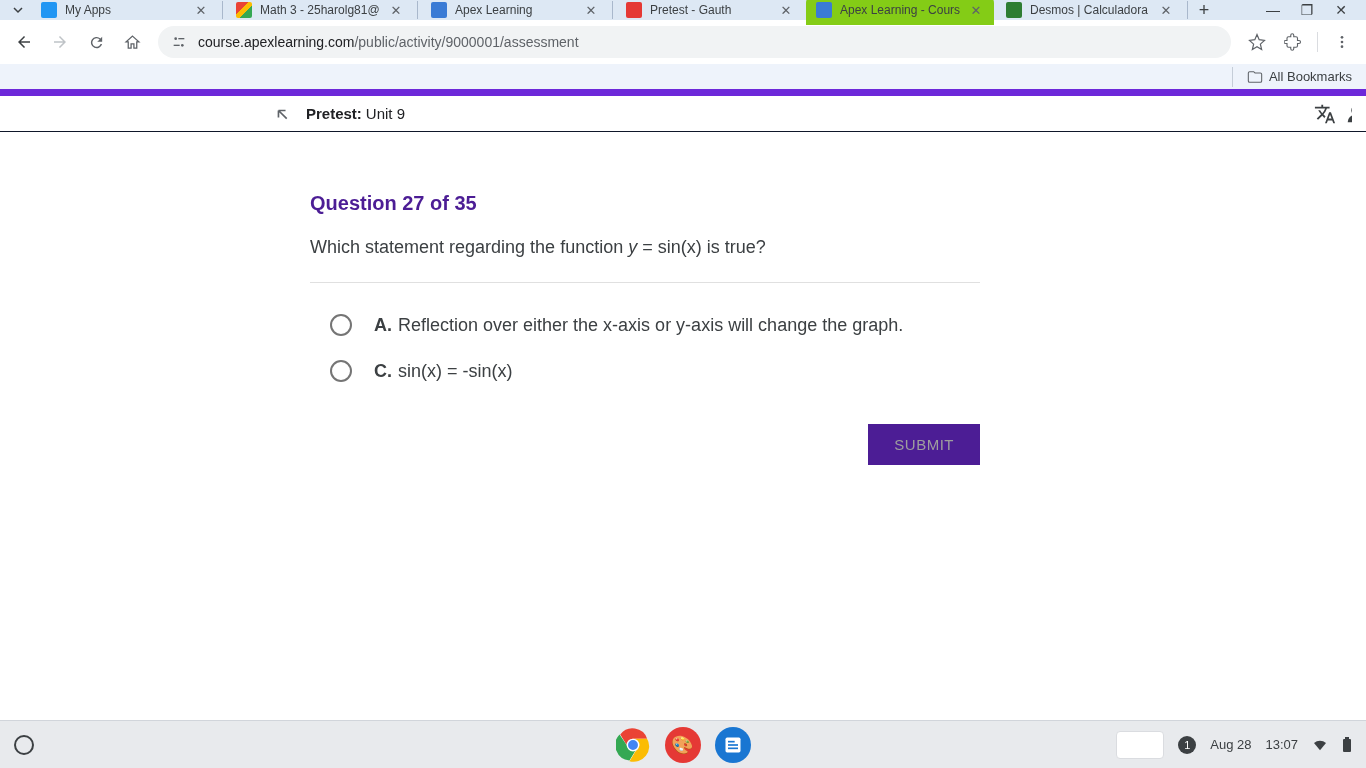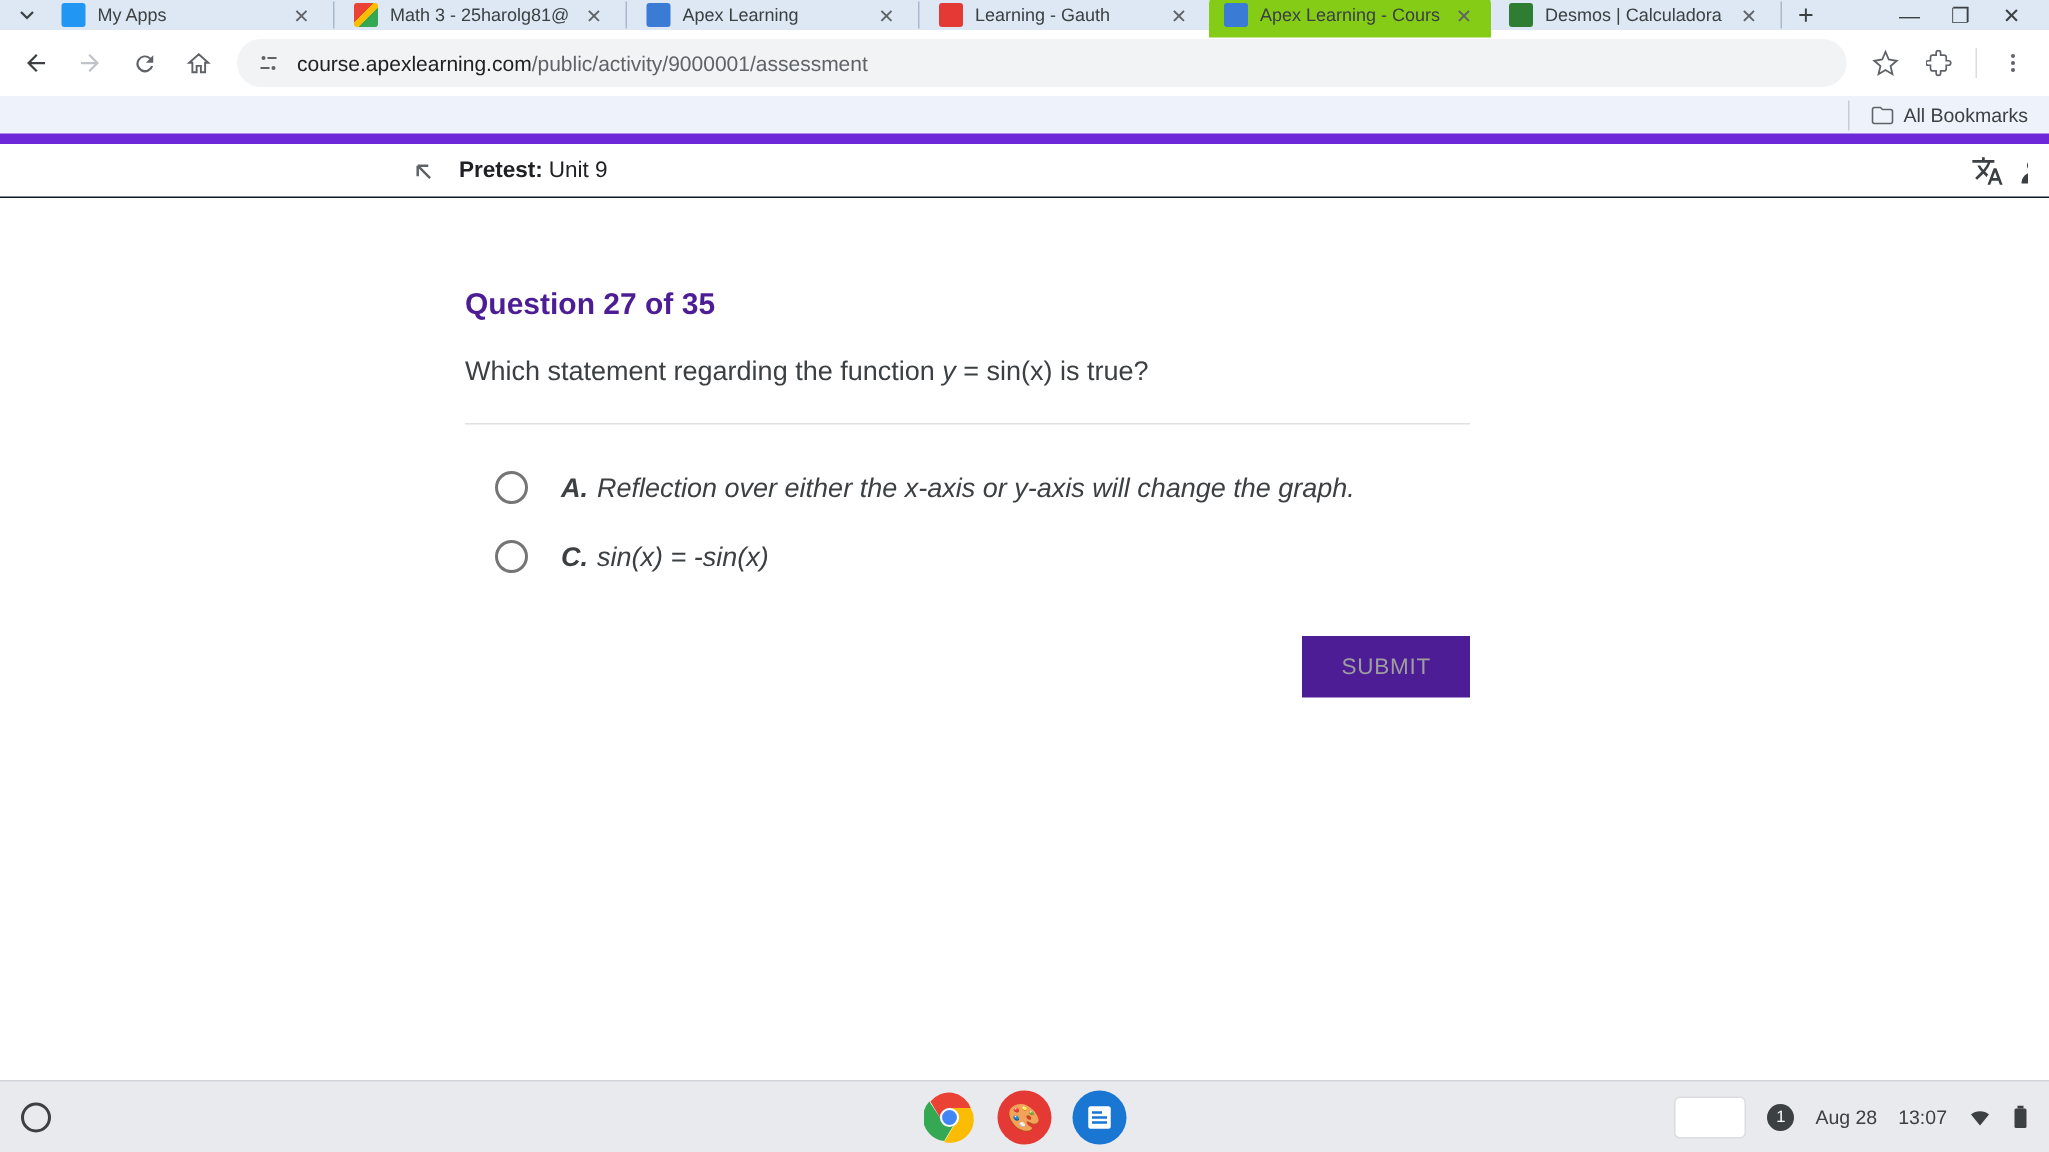--- a/index.html
+++ b/index.html
@@ -38,21 +38,21 @@
 .pretest-label { font-size: 15px; color: #202124; }
 .pretest-label b { font-weight: bold; margin-right: 4px; }
 .page-header-right { margin-left: auto; display: flex; gap: 8px; color: #3c4043; }
 
 .content { padding: 60px 0 0 310px; width: 985px; }
 .q-title { font-size: 20px; font-weight: bold; color: #4c1d95; margin-bottom: 22px; }
 .q-text { font-size: 18px; color: #3c4043; margin-bottom: 24px; }
 .q-text .fn { font-style: italic; }
 .hr { border: none; border-top: 1px solid #e0e0e0; margin-bottom: 30px; width: 670px; }
 
-.options { padding-left: 20px; font-style: italic; }
+.options { padding-left: 20px; }
 .option { display: flex; align-items: flex-start; margin-bottom: 22px; cursor: pointer; width: 640px; }
 .radio { width: 22px; height: 22px; border: 2px solid #757575; border-radius: 50%; flex-shrink: 0; margin-right: 22px; margin-top: 1px; }
 .option-text { font-size: 18px; color: #3c4043; line-height: 1.35; }
 .option-text b { font-weight: bold; margin-right: 6px; }
 
 .submit-row { display: flex; justify-content: flex-end; width: 670px; margin-top: 40px; }
 .submit-btn { background: #4c1d95; color: #9e9e9e; border: none; padding: 12px 26px; font-size: 15px; letter-spacing: 0.5px; font-weight: 500; cursor: default; }
 
 
 .taskbar { position: absolute; bottom: 0; left: 0; right: 0; height: 48px; background: #e8eaed; display: flex; align-items: center; padding: 0 14px; border-top: 1px solid #d1d5db; }
@@ -89,21 +89,21 @@
     </div>
     <span class="tab-sep"></span>
     <div class="tab">
       <span class="tab-favicon" style="background:#3a7bd5"></span>
       <span class="tab-title">Apex Learning</span>
       <span class="tab-close">✕</span>
     </div>
     <span class="tab-sep"></span>
     <div class="tab">
       <span class="tab-favicon" style="background:#e53935"></span>
-      <span class="tab-title">Learning - Gauth</span>
+      <span class="tab-title">Pretest - Gauth</span>
       <span class="tab-close">✕</span>
     </div>
     <div class="tab active">
       <span class="tab-favicon" style="background:#3a7bd5"></span>
       <span class="tab-title">Apex Learning - Cours</span>
       <span class="tab-close">✕</span>
     </div>
     <div class="tab">
       <span class="tab-favicon" style="background:#2e7d32"></span>
       <span class="tab-title">Desmos | Calculadora</span>

